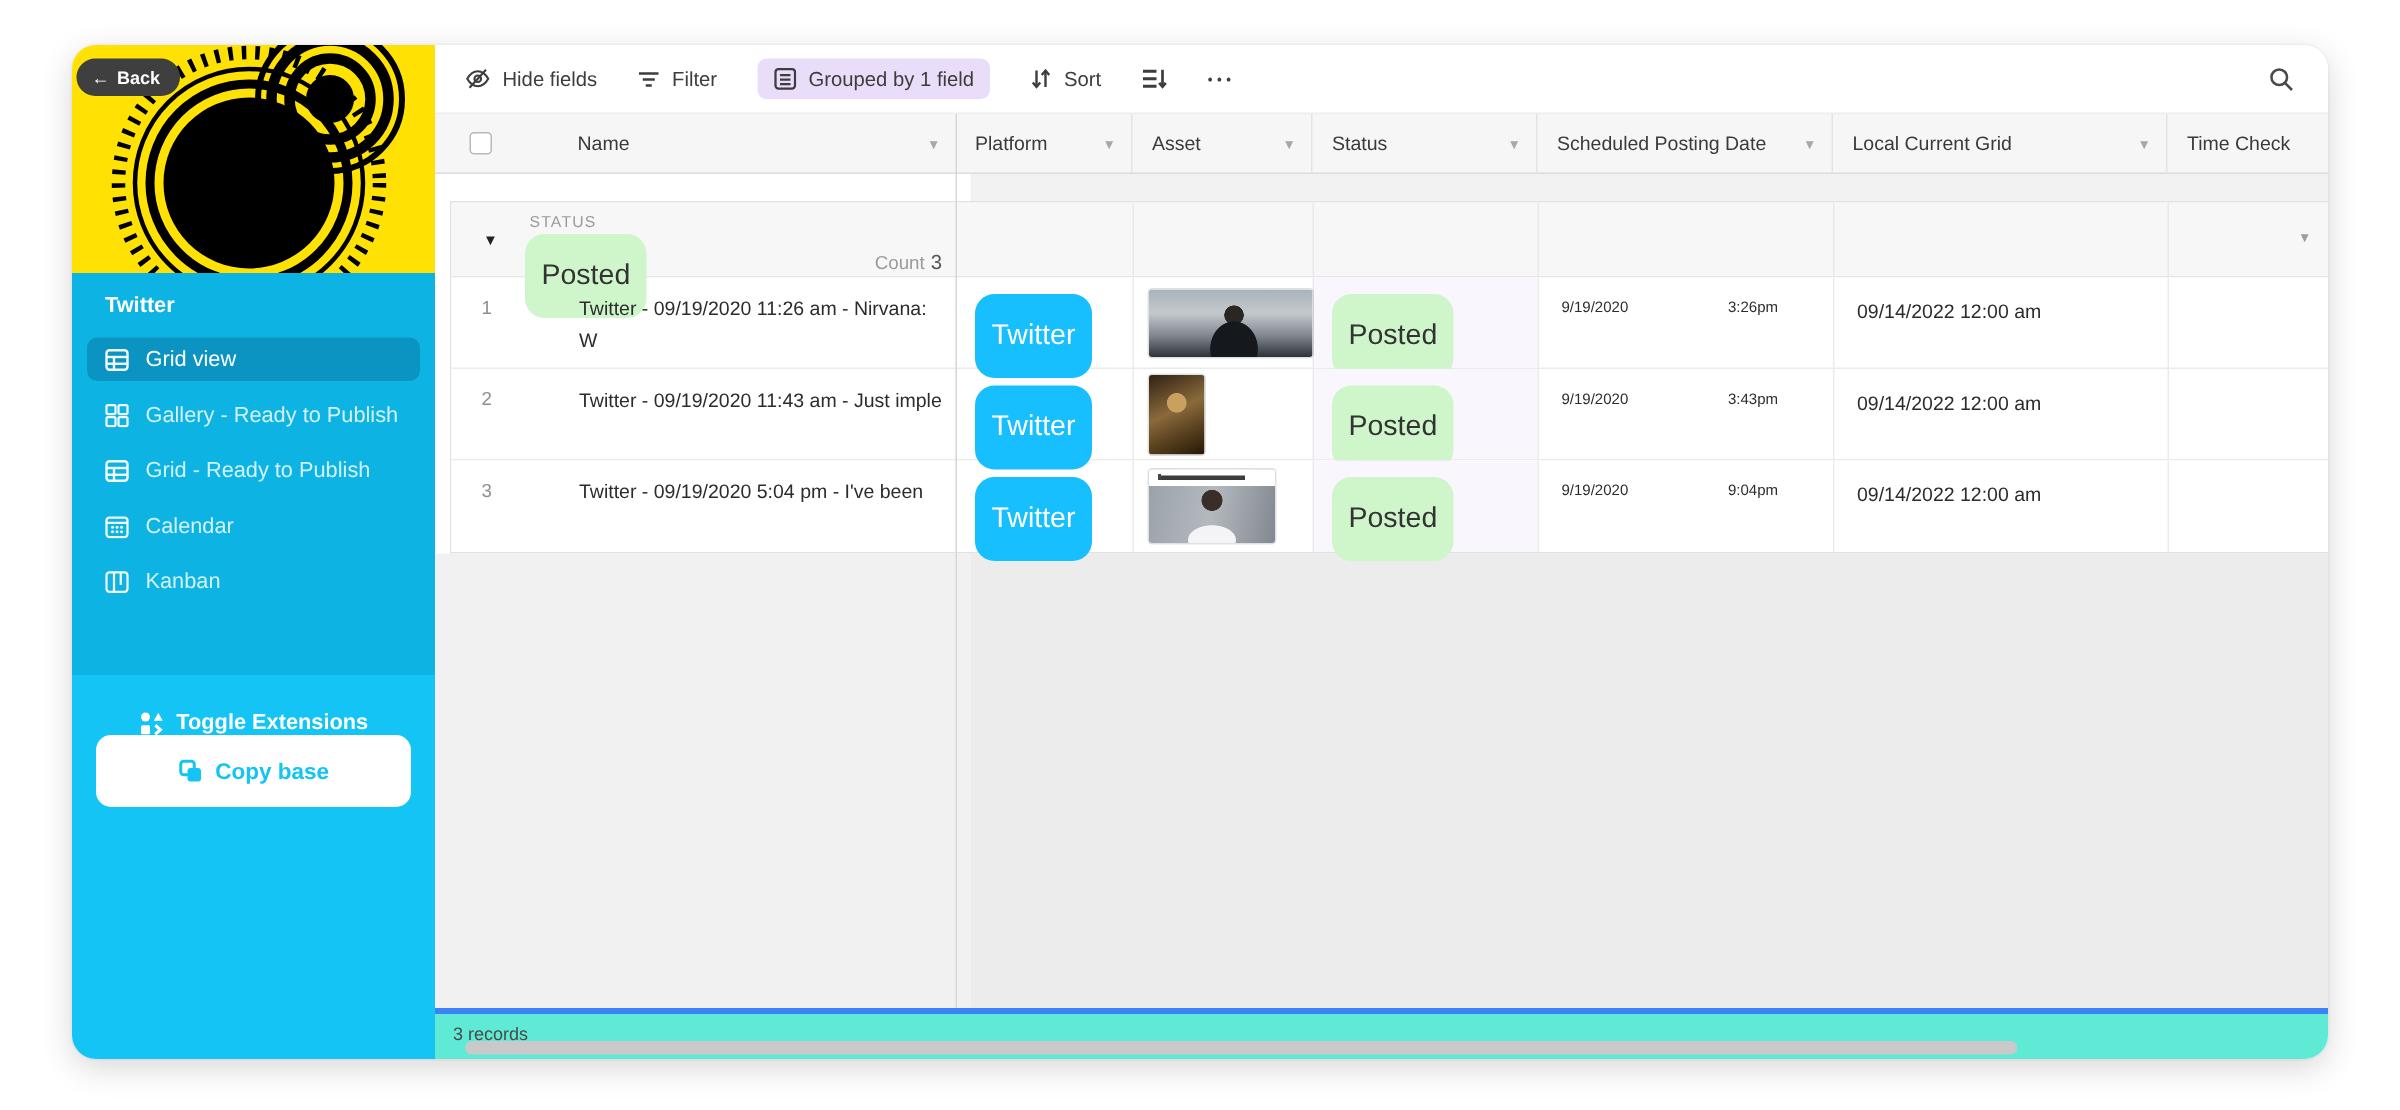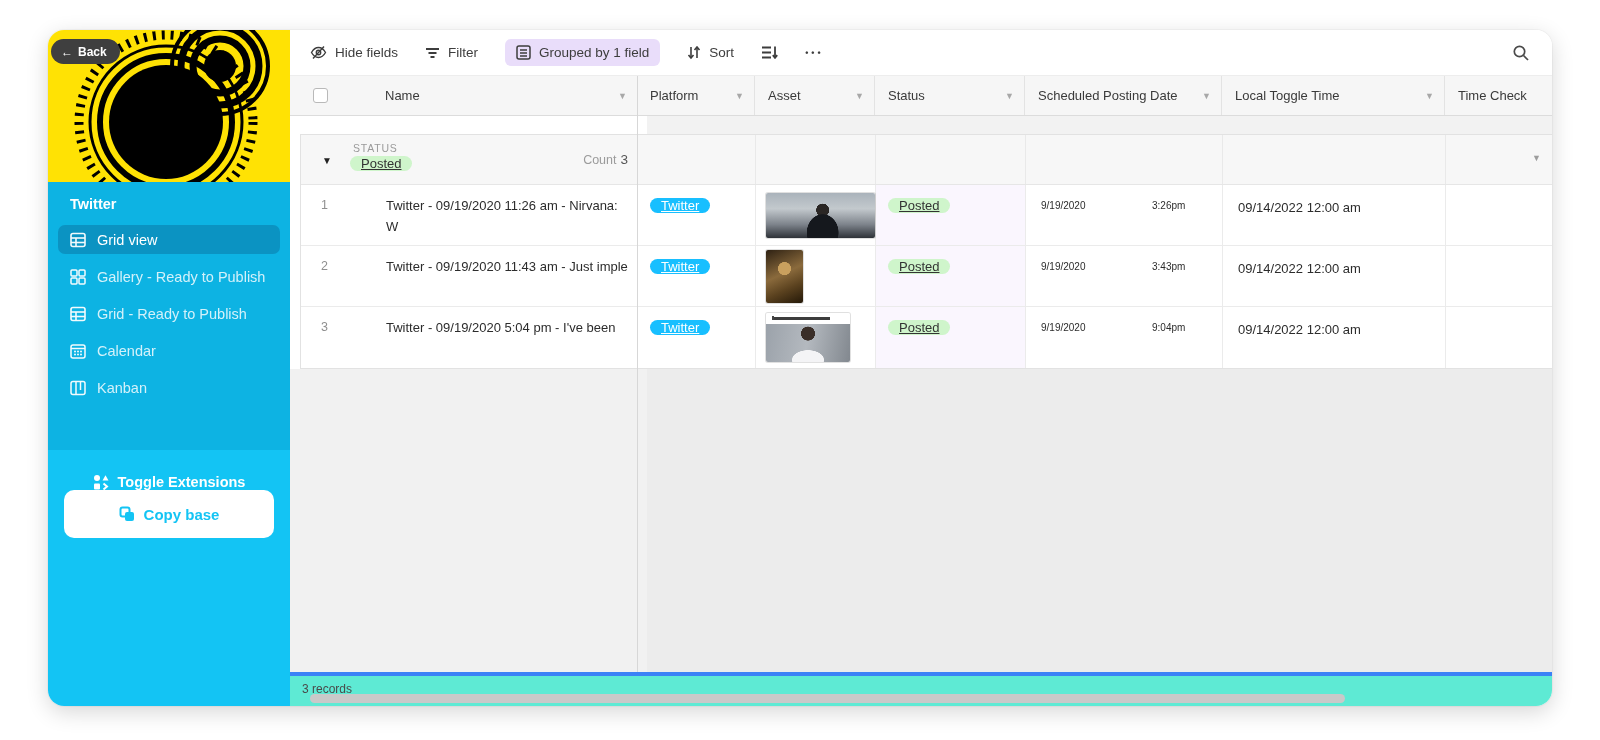--- a/index.html
+++ b/index.html
@@ -53,41 +53,41 @@
   .gap-strip { height:18px; flex:none; display:flex; }
   .gap-left { width:357px; background:#fff; }
   .gap-right { flex:1; background:#f2f2f2; }
 
   .group-block { margin-left:10px; width:1252px; flex:none; border:1px solid #e2e2e2; border-right:none; }
   .group-header { height:50px; background:#f7f7f7; display:flex; border-bottom:1px solid #e6e6e6; }
   .gh-first { width:337px; position:relative; flex:none; }
   .gh-tri { position:absolute; left:21px; top:20px; font-size:10px; color:#222; cursor:pointer; }
   .gh-field { position:absolute; left:52px; top:7px; font-size:10.5px; letter-spacing:.8px; color:#9a9a9a; }
   .gh-pill { position:absolute; left:49px; top:21px; }
-  .gh-count { position:absolute; right:10px; top:17px; font-size:12.5px; color:#9b9b9b; }
+  .gh-count { position:absolute; right:10px; top:32px; font-size:12.5px; color:#9b9b9b; }
   .gh-count b { color:#555; font-weight:normal; font-size:13.5px; margin-left:4px; }
   .gh-cell { border-right:1px solid #e9e9e9; flex:none; position:relative; }
   .gh-cell:last-child { border-right:none; }
   .gh-arrow { position:absolute; right:12px; top:18px; color:#9d9d9d; font-size:9px; cursor:pointer; }
 
   .row { height:61px; display:flex; background:#fff; border-bottom:1px solid #ebebeb; }
   .row:last-child { border-bottom:none; }
   .c-name { width:337px; flex:none; position:relative; }
   .rownum { position:absolute; left:20px; top:13px; font-size:12.5px; color:#8f8f8f; }
   .name-text { position:absolute; left:85px; top:11px; width:245px; font-size:13px; color:#2c2c2c; line-height:1.6; }
   .cell { border-right:1px solid #ebebeb; flex:none; position:relative; }
   .c-platform { width:118px; padding:11px 0 0 12px; }
   .c-asset { width:120px; display:flex; align-items:center; padding-left:10px; }
   .c-status { width:150px; background:var(--status_bg); padding:11px 0 0 12px; }
   .c-sched { width:197px; display:flex; padding:15px 0 0 15px; font-size:10px; color:#2c2c2c;gap:16px; }
   .c-sched .d { width:95px; }
   .c-local { width:223px; padding:15px 0 0 15px; font-size:13px; color:#2c2c2c; }
   .c-timecheck { width:107px; border-right:none; }
 
-  .pill { display:inline-block; font-size:13px; padding:0 11px; border-radius:13px; white-space:nowrap;text-decoration:underline; }
+  .pill { display:inline-block; font-size:19px; padding:17px 11px; border-radius:13px; white-space:nowrap; }
   .pill-twitter { background:var(--twitter); color:#fff; }
   .pill-posted { background:var(--posted); color:#333; }
 
   .thumb { border-radius:2px; box-shadow:0 0 0 1px rgba(0,0,0,.12); }
   .thumb-1 { width:110px; height:45px;
     background: radial-gradient(ellipse 26px 30px at 52% 88%, #15181d 0 60%, rgba(21,24,29,0) 62%),
                 radial-gradient(circle 7px at 52% 38%, #2a2624 0 90%, rgba(0,0,0,0) 95%),
                 linear-gradient(180deg, #aab3bb 0%, #c3c9cd 35%, #7d838b 70%, #2e3238 100%); }
   .thumb-2 { width:37px; height:53px;
     background: radial-gradient(circle 9px at 50% 35%, #c9a05e 0 70%, rgba(0,0,0,0) 75%),
@@ -292,21 +292,21 @@
         </div>
         <div class="hcell hc-status">
           <span>Status</span>
           <span class="arrow">▼</span>
         </div>
         <div class="hcell hc-sched">
           <span>Scheduled Posting Date</span>
           <span class="arrow">▼</span>
         </div>
         <div class="hcell hc-local">
-          <span>Local Toggle Time</span>
+          <span>Local Current Grid</span>
           <span class="arrow">▼</span>
         </div>
         <div class="hcell hc-timecheck">
           <span>Time Check</span>
         </div>
       </div>
 
       <div class="gap-strip">
         <div class="gap-left"></div>
         <div class="gap-right"></div>

